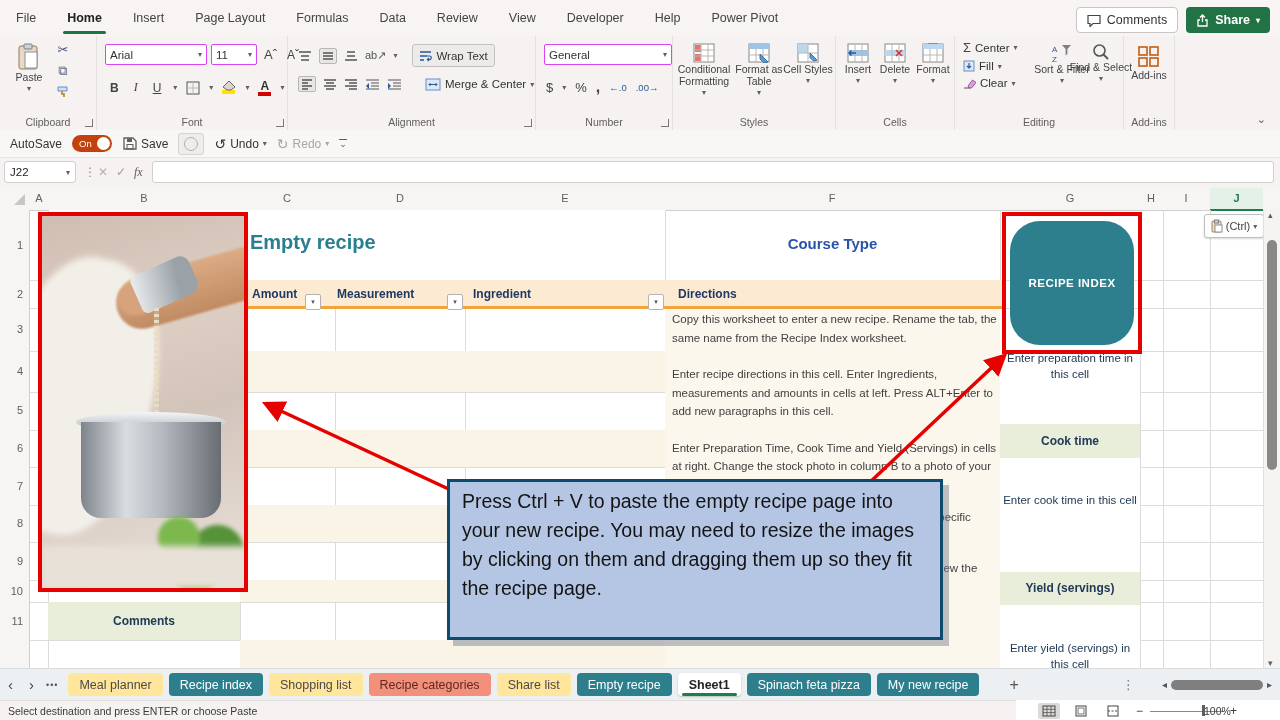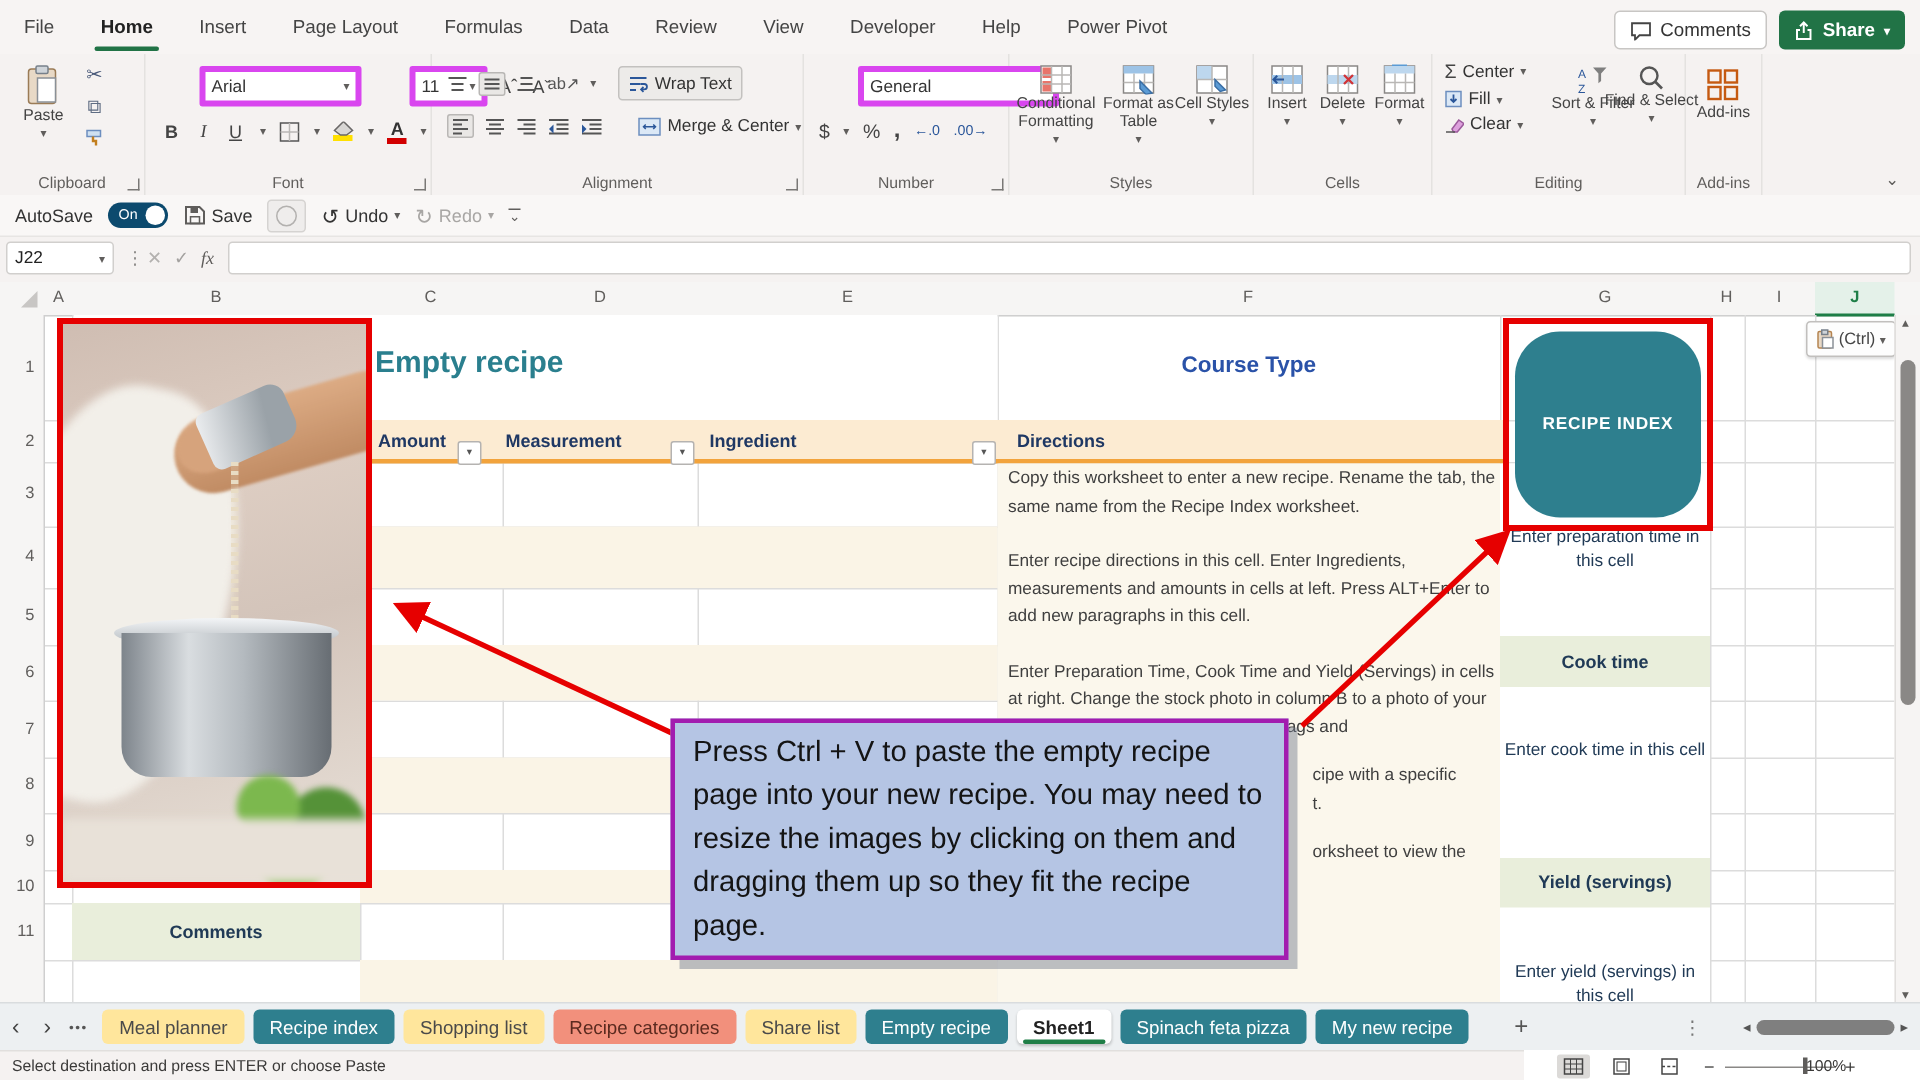--- a/index.html
+++ b/index.html
@@ -16,32 +16,32 @@
   .btn-comments{display:flex;align-items:center;gap:6px;background:#fff;border:1px solid #c8c6c4;border-radius:4px;height:24px;padding:0 10px;font-size:12.5px;color:#333;}
   .btn-share{display:flex;align-items:center;gap:6px;background:#217346;border-radius:4px;height:26px;padding:0 10px;font-size:12.5px;color:#fff;font-weight:600;}
 
   
   .ribbon{position:absolute;left:0;top:36px;width:1280px;height:94px;background:#f5f2f1;border-bottom:1px solid #e1dfdd;display:flex;}
   .rg{position:relative;height:100%;border-right:1px solid #e4e2e0;flex:none;}
   .rg-label{position:absolute;left:0;right:0;bottom:2px;text-align:center;font-size:10.5px;color:#605e5c;}
   .dl{position:absolute;right:3px;bottom:3px;width:7px;height:7px;border-right:1.4px solid #7a7876;border-bottom:1.4px solid #7a7876;}
   .bb{display:flex;flex-direction:column;align-items:center;justify-content:flex-start;font-size:10.5px;color:#444;line-height:12px;text-align:center;padding-top:5px;}
   .caret{font-size:8px;color:#605e5c;}
-  .combo{background:#fff;border:4px solid #d946ef;border-radius:2px;height:19px;display:flex;align-items:center;justify-content:space-between;font-size:11.5px;color:#333;padding:0 4px;margin-left:28px;}
+  .combo{background:#fff;border:1px solid #d946ef;border-radius:2px;height:19px;display:flex;align-items:center;justify-content:space-between;font-size:11.5px;color:#333;padding:0 4px;}
   .sbtn{display:flex;align-items:center;gap:2px;font-size:12px;color:#444;height:19px;padding:0 3px;}
   .rrow{display:flex;align-items:center;gap:6px;}
   .selbox{border:1px solid #b9b7b5;background:#e9e7e5;border-radius:2px;}
   .wrapbtn{display:flex;align-items:center;gap:4px;border:1px solid #c3c1bf;background:#edebe9;border-radius:3px;height:21px;padding:0 6px;font-size:11.5px;color:#333;}
   .two{width:74px;white-space:normal;}
   .ribbon-collapse{position:absolute;right:14px;bottom:4px;font-size:11px;color:#605e5c;}
   .colorbar{width:13px;height:3.5px;margin-top:-1px;}
 
   
   .qatrow{position:absolute;left:0;top:130px;width:1280px;height:28px;background:#f9f7f6;border-bottom:1px solid #e7e5e3;display:flex;align-items:center;gap:10px;padding-left:10px;font-size:12px;color:#333;box-sizing:border-box;}
-  .toggle{width:40px;height:17px;border-radius:9px;background:#0c4a6e;position:relative;color:#fff;font-size:9.5px;}
+  .toggle{width:40px;height:17px;border-radius:9px;background:#c2410c;position:relative;color:#fff;font-size:9.5px;}
   .toggle .on{position:absolute;left:7px;top:3px;}
   .toggle .knob{position:absolute;right:2px;top:2px;width:13px;height:13px;border-radius:50%;background:#fff;}
   .qitem{display:flex;align-items:center;gap:4px;}
   .grayed{color:#a8a6a4;}
   .histbox{width:24px;height:20px;border:1px solid #d5d3d1;background:#efedec;border-radius:3px;display:flex;align-items:center;justify-content:center;}
   .ring{width:12px;height:12px;border-radius:50%;border:1.6px solid #b3b1af;}
   .frow{position:absolute;left:0;top:158px;width:1280px;height:30px;background:#f5f2f1;border-bottom:1px solid #d0cece;}
   .namebox{position:absolute;left:4px;top:3px;width:72px;height:22px;background:#fff;border:1px solid #d1cfcd;border-radius:3px;font-size:11.5px;color:#222;display:flex;align-items:center;justify-content:space-between;padding:0 5px;box-sizing:border-box;}
   .fbx{position:absolute;top:3px;height:22px;display:flex;align-items:center;font-size:12px;}
   .finput{position:absolute;left:152px;top:3px;width:1122px;height:22px;background:#fff;border:1px solid #d1cfcd;border-radius:3px;box-sizing:border-box;}
@@ -61,21 +61,21 @@
 
   
   .hdr{font-weight:700;color:#1f3864;font-size:12px;}
   .greencell{background:#e9eedb;color:#203a56;font-weight:700;font-size:12px;text-align:center;}
   .centercell{color:#203a56;font-size:11.5px;text-align:center;line-height:16px;}
   .filterbtn{position:absolute;width:14px;height:14px;background:#fff;border:1px solid #b5b3b1;border-radius:2px;font-size:7px;color:#555;text-align:center;line-height:13px;}
 
   
   .redbox{position:absolute;border:4px solid #e60000;box-sizing:border-box;}
   .recipe-btn{position:absolute;left:1010px;top:221px;width:124px;height:124px;background:#2e7f8e;border-radius:30px;color:#fff;font-size:11.5px;font-weight:700;letter-spacing:.5px;display:flex;align-items:center;justify-content:center;}
-  .callout{position:absolute;left:447px;top:479px;width:412px;height:161px;background:#b5c5e4;border:3px solid #a21caf;box-sizing:border-box;padding:5px 12px;font-size:19.5px;line-height:29px;color:#141414;box-shadow:6px 6px 0 rgba(110,120,140,.45);}
+  .callout{position:absolute;left:447px;top:479px;width:496px;height:161px;background:#b5c5e4;border:3px solid #0c4a6e;box-sizing:border-box;padding:5px 12px;font-size:19.5px;line-height:29px;color:#141414;box-shadow:6px 6px 0 rgba(110,120,140,.45);}
   .overlay{position:absolute;left:0;top:0;pointer-events:none;}
   .pastebtn{position:absolute;left:1204px;top:214px;width:60px;height:24px;background:#fdfdfd;border:1px solid #c1bfbd;border-radius:3px;display:flex;align-items:center;justify-content:center;gap:3px;font-size:11px;color:#444;box-sizing:border-box;box-shadow:0 1px 2px rgba(0,0,0,.15);}
 
   
   .photo{position:absolute;left:42px;top:216px;width:202px;height:372px;overflow:hidden;background:linear-gradient(165deg,#cfbdb2 0%,#decec3 30%,#d3c4ba 55%,#e9e2da 100%);}
   .photo div{position:absolute;}
   .ph-shirt{left:-40px;top:40px;width:150px;height:280px;background:#f2efe9;border-radius:45%;transform:rotate(12deg);filter:blur(3px);}
   .ph-arm{right:-30px;top:46px;width:160px;height:52px;background:linear-gradient(#dcab84,#c08b63);border-radius:26px;transform:rotate(-16deg);filter:blur(1px);}
   .ph-hand{left:76px;top:64px;width:46px;height:34px;background:#d6a37c;border-radius:45%;transform:rotate(-20deg);filter:blur(1px);}
   .ph-cup{left:92px;top:48px;width:62px;height:40px;background:linear-gradient(100deg,#eceef0,#9aa2a8 70%);border-radius:6px 10px 12px 6px;transform:rotate(-24deg);}

